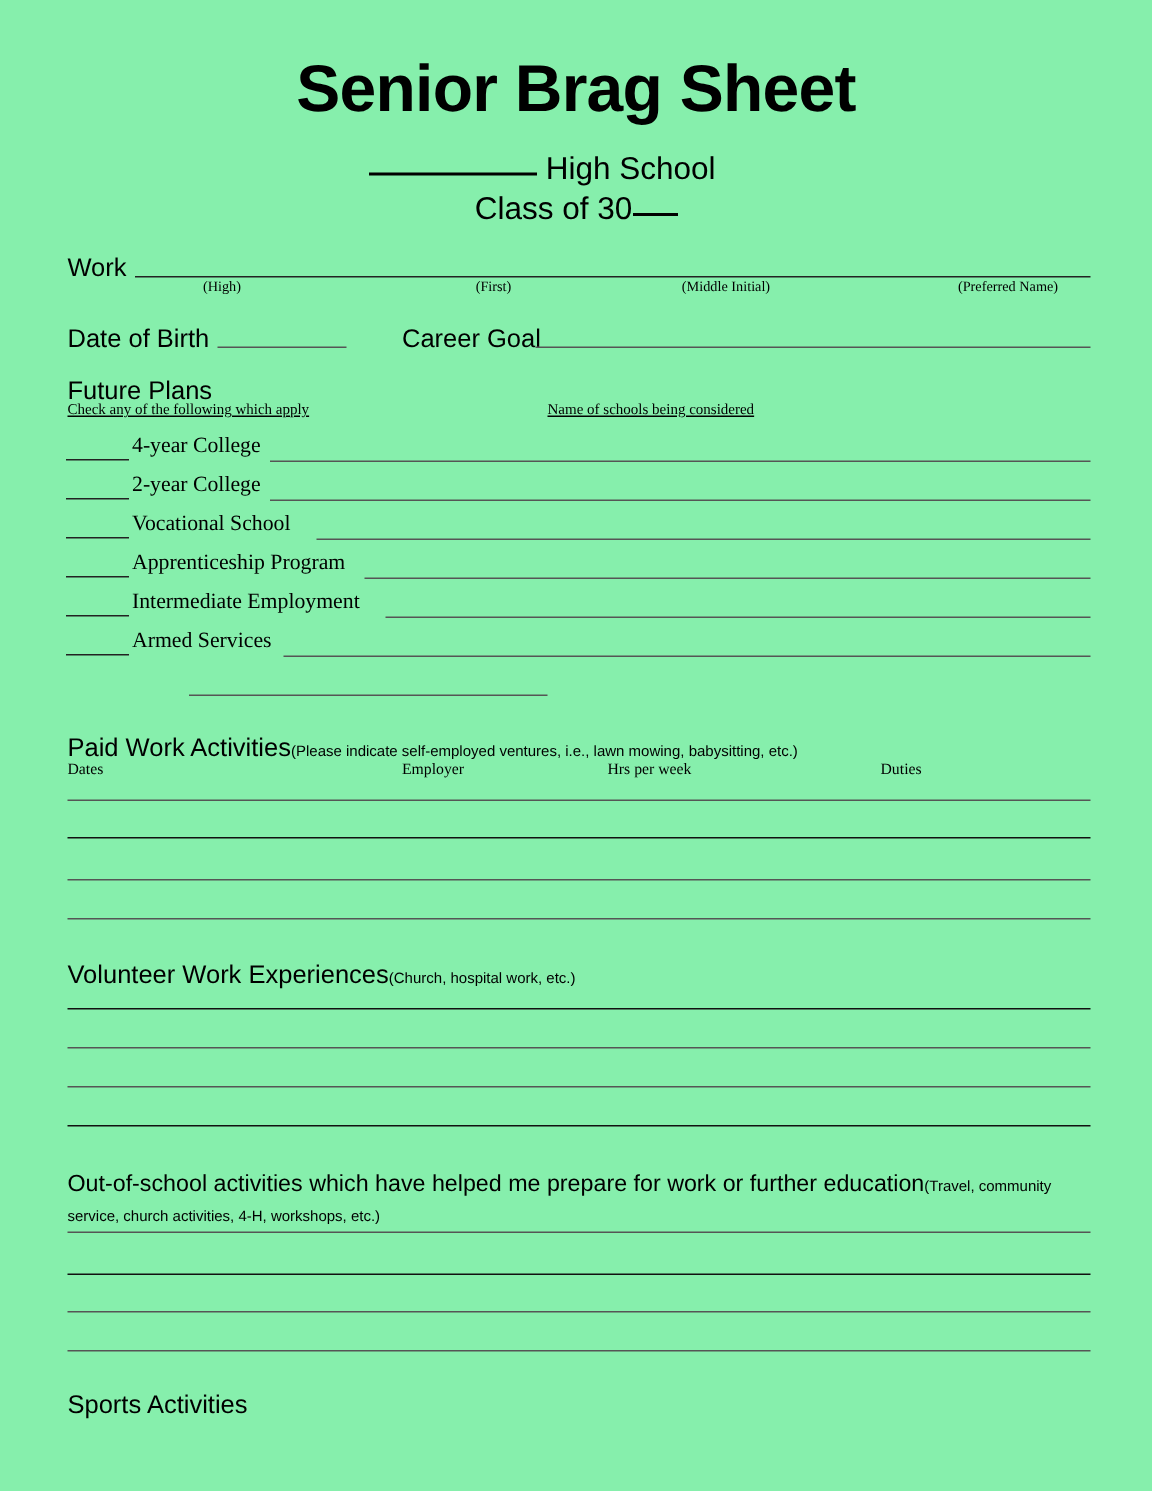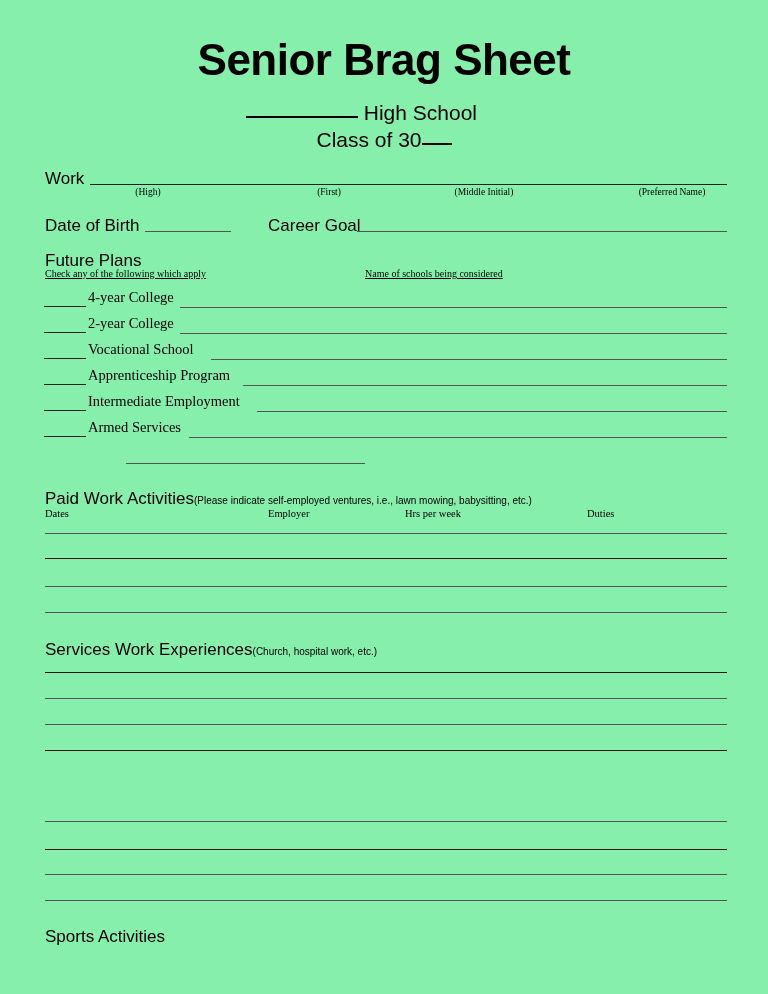--- a/index.html
+++ b/index.html
@@ -228,27 +228,28 @@
   <div class="col-head" style="left:45px; top:509px;">Dates</div>
   <div class="col-head" style="left:228px; top:509px;margin-left:40px;">Employer</div>
   <div class="col-head" style="left:405px; top:509px;">Hrs per week</div>
   <div class="col-head" style="left:587px; top:509px;text-align:right;">Duties</div>
 
   <div class="rule-thin" style="left:45px; top:533px; width:682px;"></div>
   <div class="rule-dark" style="left:45px; top:558px; width:682px;"></div>
   <div class="rule-thin" style="left:45px; top:586px; width:682px;"></div>
   <div class="rule-thin" style="left:45px; top:612px; width:682px;"></div>
 
-  <div class="sec-head" style="left:45px; top:641px;"><span>Services Work Experiences</span><span class="sec-note">(Church, hospital work, etc.)</span></div>
+  <div class="sec-head" style="left:45px; top:641px;"><span>Volunteer Work Experiences</span><span class="sec-note">(Church, hospital work, etc.)</span></div>
 
   <div class="rule-dark" style="left:45px; top:672px; width:682px;"></div>
   <div class="rule-thin" style="left:45px; top:698px; width:682px;"></div>
   <div class="rule-thin" style="left:45px; top:724px; width:682px;"></div>
   <div class="rule-dark" style="left:45px; top:750px; width:682px;"></div>
 
+  <div class="wrap-head" style="top:780px;"><span>Out-of-school activities which have helped me prepare for work or further education</span><span class="sec-note">(Travel, community service, church activities, 4-H, workshops, etc.)</span></div>
 
   <div class="rule-thin" style="left:45px; top:821px; width:682px;"></div>
   <div class="rule-dark" style="left:45px; top:849px; width:682px;"></div>
   <div class="rule-thin" style="left:45px; top:874px; width:682px;"></div>
   <div class="rule-thin" style="left:45px; top:900px; width:682px;"></div>
 
   <div class="sec-head" style="left:45px; top:928px;">Sports Activities</div>
 
 </div>
 

